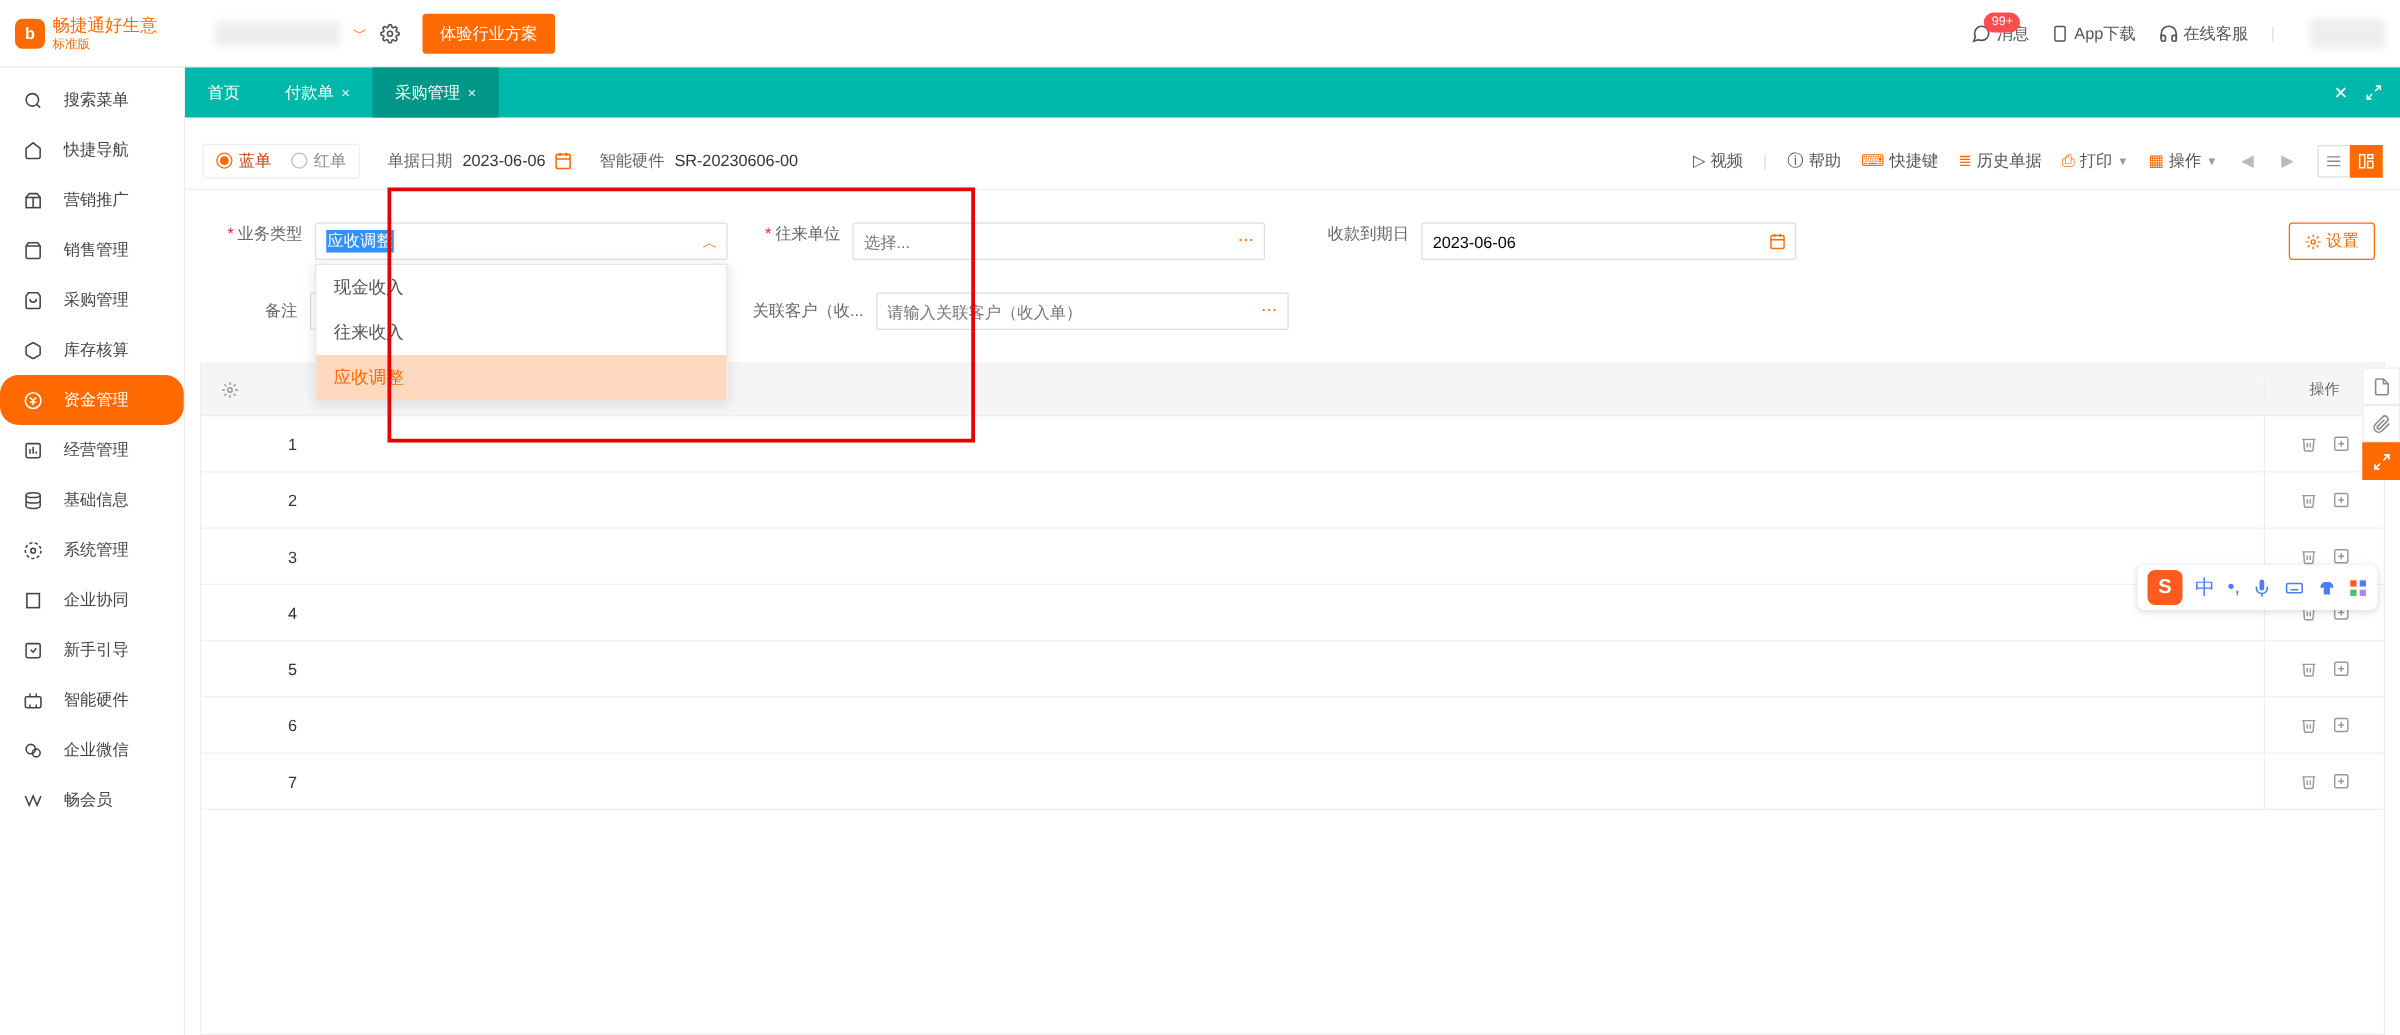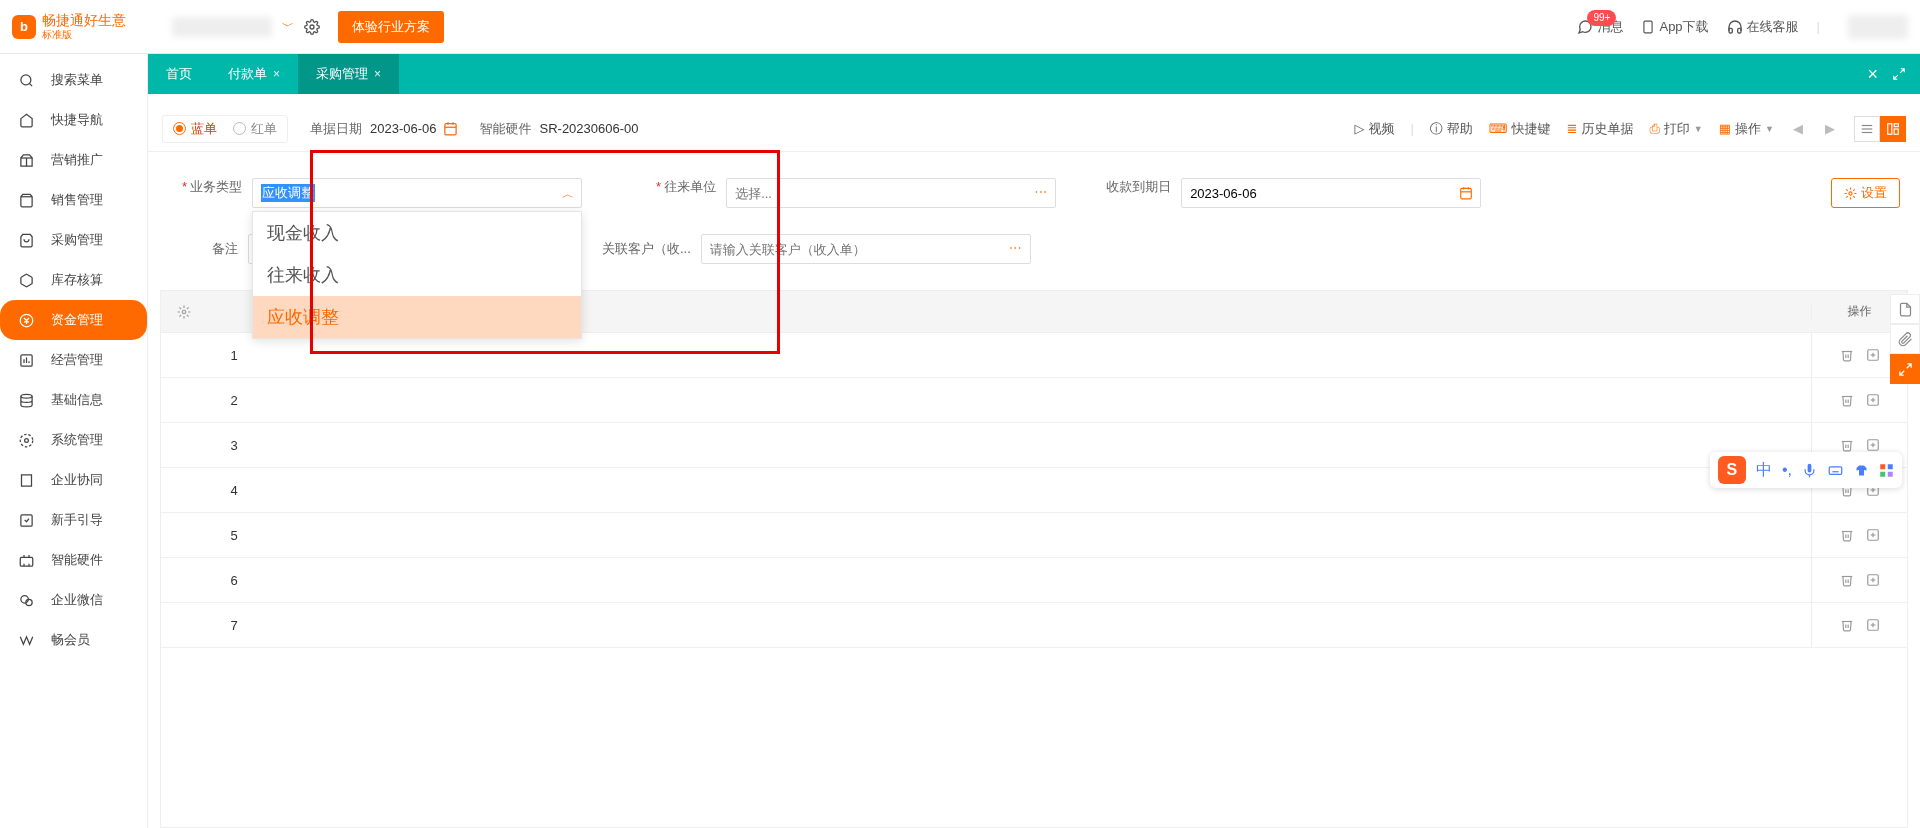--- a/index.html
+++ b/index.html
@@ -69,21 +69,21 @@
 .finput { width: 100%; height: 30px; border: 1px solid #ddd; border-radius: 2px; padding: 0 28px 0 8px; font-size: 13px; background: #fff; }
 .finput.sel-text { background: #fff; }
 .sel-highlight { background: #3390ff; color: #fff; padding: 0 1px; }
 .caret-icon { position: absolute; right: 8px; top: 8px; color: #ff6a00; font-size: 12px; }
 .dots-icon { position: absolute; right: 8px; top: 6px; color: #ff6a00; letter-spacing: 1px; }
 .settings-btn { border: 1px solid #ff6a00; color: #ff6a00; background: #fff; padding: 5px 12px; border-radius: 3px; cursor: pointer; display: flex; align-items: center; gap: 4px; font-size: 13px; }
 .spacer-flex { flex: 1; }
 
 
 .dropdown { position: absolute; top: 33px; left: 0; width: 330px; background: #fff; border: 1px solid #e5e5e5; box-shadow: 0 2px 10px rgba(0,0,0,.12); z-index: 50; }
-.dd-item { padding: 9px 14px; cursor: pointer; font-size: 18px; color: #555; font-family: Liberation Serif, serif; }
+.dd-item { padding: 9px 14px; cursor: pointer; font-size: 14px; color: #555; font-family: Liberation Serif, serif; }
 .dd-item.hover { background: #ffd9bf; color: #ff6a00; }
 
 
 .red-box { position: absolute; border: 3px solid #e60000; pointer-events: none; left: 162px; top: 96px; width: 470px; height: 204px; z-index: 60; }
 
 
 .table-wrap { margin: 0 12px; border: 1px solid #eee; flex: 1; display: flex; flex-direction: column; min-height: 0; }
 .thead { display: flex; background: #f5f5f5; height: 42px; align-items: center; border-bottom: 1px solid #eee; font-size: 12px; color: #666; }
 .col-gear { width: 46px; display: flex; justify-content: center; }
 .col-idx { width: 54px; text-align: center; }
@@ -421,21 +421,21 @@
           </div>
           <span class="caret-icon">︿</span>
 
           <div class="dropdown">
             <div class="dd-item">现金收入</div>
             <div class="dd-item">往来收入</div>
             <div class="dd-item hover">应收调整</div>
           </div>
         </div>
 
-        <span class="flabel" style="margin-left:64px"><span class="req">*</span><span>往来单位</span></span>
+        <span class="flabel" style="margin-left:20px"><span class="req">*</span><span>往来单位</span></span>
         <div class="finput-wrap">
           <input class="finput placeholder-text" placeholder="选择..." style="">
           <span class="dots-icon">⋯</span>
         </div>
 
         <span class="flabel" style="margin-left:40px">收款到期日</span>
         <div class="finput-wrap" style="width:300px">
           <input class="finput" value="2023-06-06" style="">
           <span class="caret-icon" style="color:#ff6a00">
             <svg width="14" height="14" viewBox="0 0 24 24" fill="none" stroke="currentColor" stroke-width="2">

